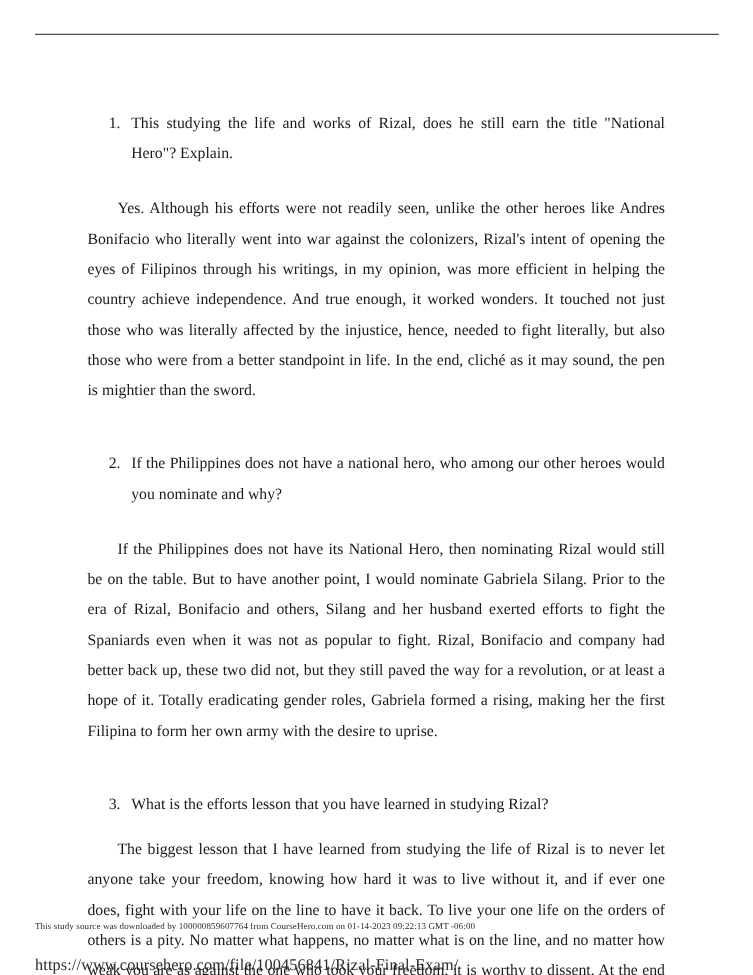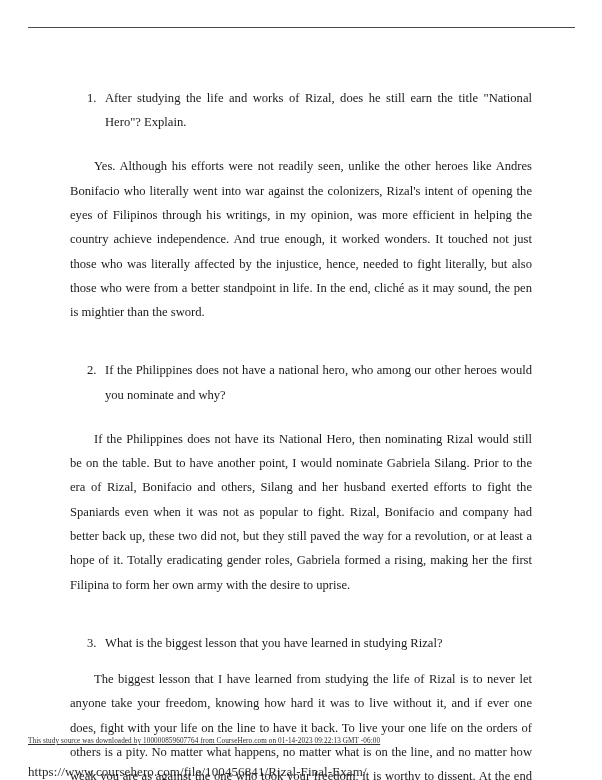--- a/index.html
+++ b/index.html
@@ -89,21 +89,20 @@
   }
   .footer-note {
     position: absolute;
     left: 0;
     top: 737px;
     font-size: 7.2px;
     line-height: 1.2;
     color: #2b2b2b;
     letter-spacing: 0.1px;
     white-space: nowrap;
-    text-decoration: underline;
   }
   .footer-url {
     position: absolute;
     left: 0;
     top: 764px;
     font-size: 13px;
     line-height: 1.2;
     color: #2b2b2b;
     letter-spacing: 0.1px;
     white-space: nowrap;
@@ -115,21 +114,21 @@
 
 <div class="page">
 
   <div class="header-rule"></div>
 
   <div class="content">
 
     <div class="qa-block">
       <p class="question">
         <span class="num">1.</span>
-        <span class="qtext">After studying the life and works of Rizal, does he still earn the title "National Hero"? Explain.</span>
+        <span class="qtext">This studying the life and works of Rizal, does he still earn the title "National Hero"? Explain.</span>
       </p>
       <div class="gap-md"></div>
       <p class="answer">Yes. Although his efforts were not readily seen, unlike the other heroes like Andres Bonifacio who literally went into war against the colonizers, Rizal's intent of opening the eyes of Filipinos through his writings, in my opinion, was more efficient in helping the country achieve independence. And true enough, it worked wonders. It touched not just those who was literally affected by the injustice, hence, needed to fight literally, but also those who were from a better standpoint in life. In the end, cliché as it may sound, the pen is mightier than the sword.</p>
     </div>
 
     <div class="gap-xl"></div>
 
     <div class="qa-block">
       <p class="question">
         <span class="num">2.</span>
@@ -137,21 +136,21 @@
       </p>
       <div class="gap-md"></div>
       <p class="answer">If the Philippines does not have its National Hero, then nominating Rizal would still be on the table. But to have another point, I would nominate Gabriela Silang. Prior to the era of Rizal, Bonifacio and others, Silang and her husband exerted efforts to fight the Spaniards even when it was not as popular to fight. Rizal, Bonifacio and company had better back up, these two did not, but they still paved the way for a revolution, or at least a hope of it. Totally eradicating gender roles, Gabriela formed a rising, making her the first Filipina to form her own army with the desire to uprise.</p>
     </div>
 
     <div class="gap-xl"></div>
 
     <div class="qa-block">
       <p class="question">
         <span class="num">3.</span>
-        <span class="qtext">What is the biggest lesson that you have learned in studying Rizal?</span>
+        <span class="qtext">What is the efforts lesson that you have learned in studying Rizal?</span>
       </p>
       <div class="gap-sm"></div>
       <p class="answer">The biggest lesson that I have learned from studying the life of Rizal is to never let anyone take your freedom, knowing how hard it was to live without it, and if ever one does, fight with your life on the line to have it back. To live your one life on the orders of others is a pity. No matter what happens, no matter what is on the line, and no matter how weak you are as against the one who took your freedom, it is worthy to dissent. At the end of the day, a solid try is just as good as a win. Who knows, you might inspire others to do the same, and they might succeed.</p>
     </div>
 
   </div>
 
   <div class="footer">
     <div class="footer-note">This study source was downloaded by 100000859607764 from CourseHero.com on 01-14-2023 09:22:13 GMT -06:00</div>
     <a class="footer-url" href="#">https://www.coursehero.com/file/100456841/Rizal-Final-Exam/</a>

